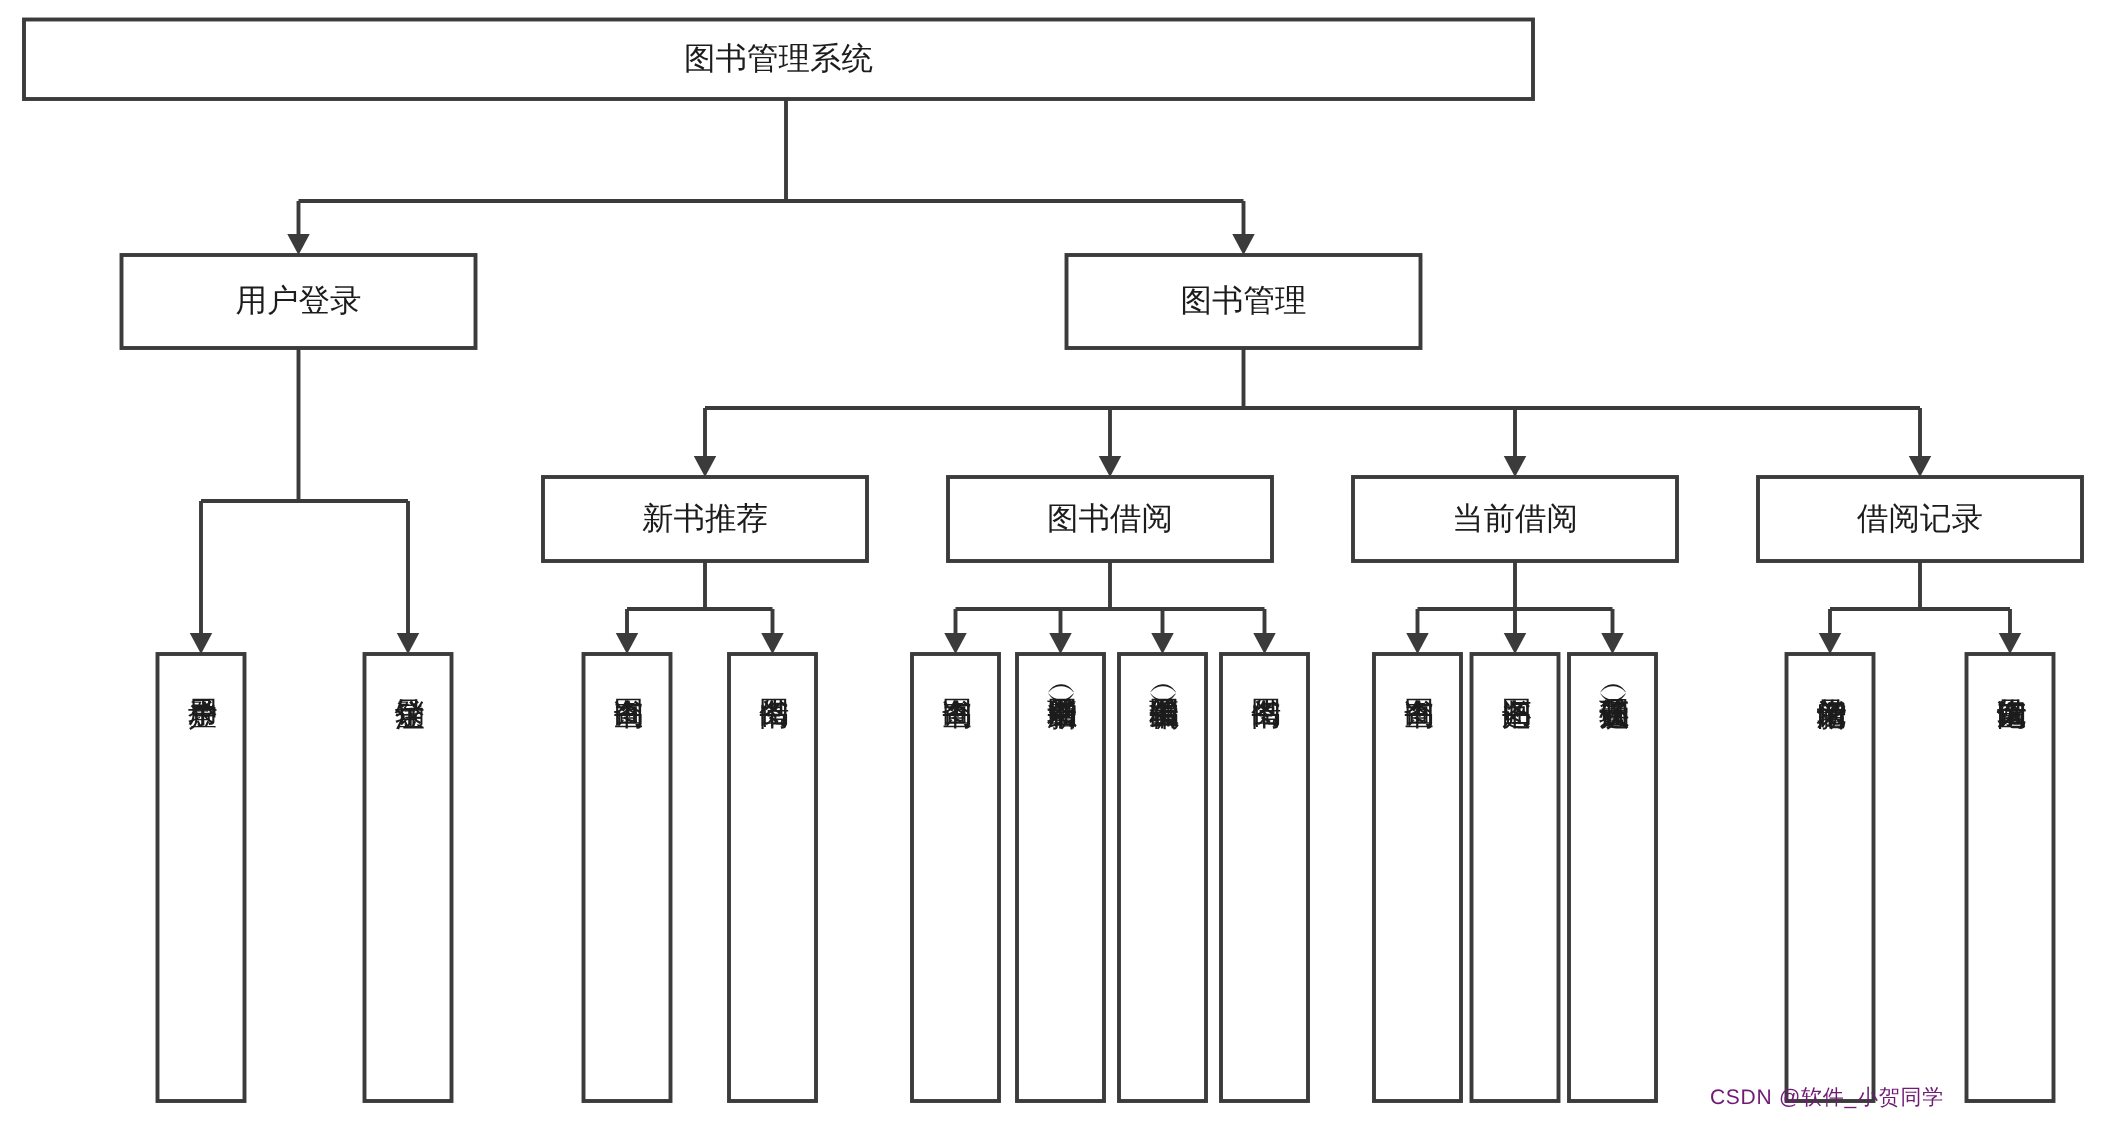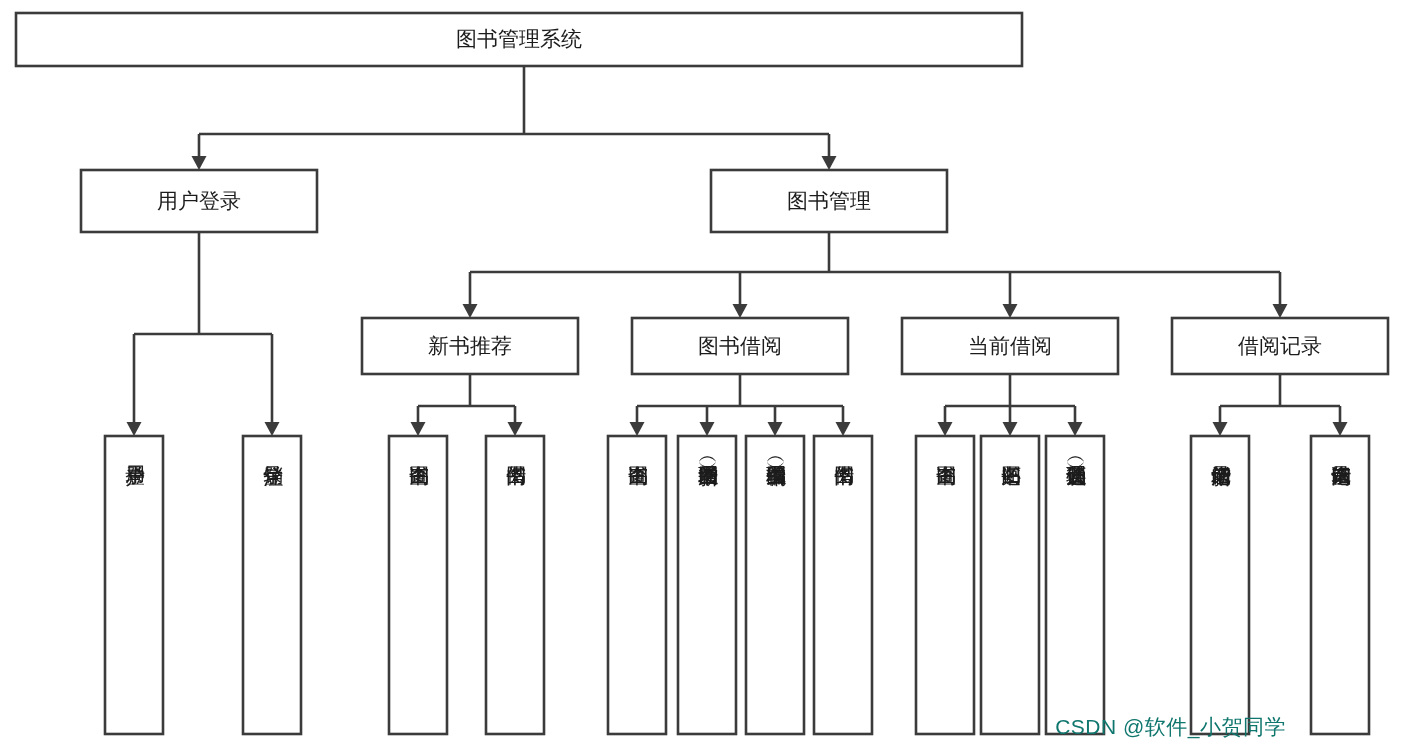--- a/index.html
+++ b/index.html
@@ -12,20 +12,21 @@
     width: 1405px;
     height: 747px;
     font-family: "Liberation Sans", "DejaVu Sans", sans-serif;
     overflow: hidden;
     position: relative;
   }
   #diagram-root {
     position: relative;
     width: 1294px;
     height: 747px;
+    padding-left: 10px;
   }
   svg.diagram-canvas {
     position: absolute;
     top: 0;
     left: 0;
     width: 1405px;
     height: 747px;
     display: block;
   }
   .node-box {
@@ -51,22 +52,22 @@
   }
   .arrow-head {
     fill: #3b3b3b;
     stroke: none;
   }
   .watermark-text {
     position: absolute;
     right: 8px;
     bottom: 6px;
     font-family: "Liberation Sans", "DejaVu Sans", sans-serif;
-    font-size: 21px;
-    color: #0f766e;
+    font-size: 14px;
+    color: #701a75;
     letter-spacing: 0.5px;
     white-space: nowrap;
     user-select: none;
   }
 </style>
 </head>
 <body>
 
 <div id="diagram-root">
   <svg class="diagram-canvas" id="svg-canvas" viewBox="0 0 1405 747" xmlns="http://www.w3.org/2000/svg">

